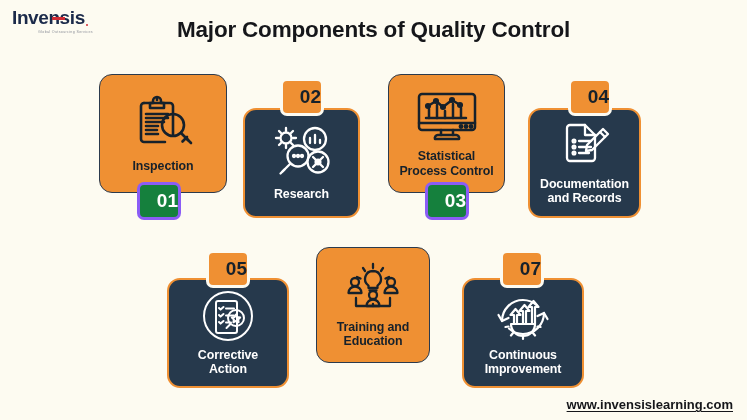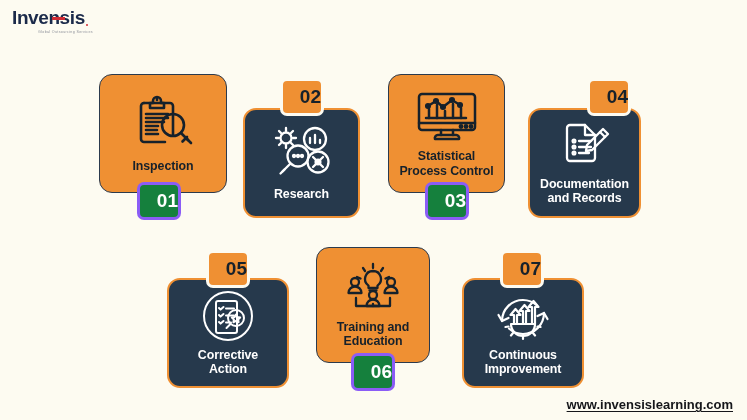--- a/index.html
+++ b/index.html
@@ -103,20 +103,21 @@
 <div class="stage">
 
   <div class="logo">
     <div class="logo-word">
       <span>Invensis</span><span class="logo-dot"></span>
       <span class="logo-bar"></span>
     </div>
     <div class="logo-tag">Global Outsourcing Services</div>
   </div>
 
+  <div class="title">Major Components of Quality Control</div>
 
   <div class="card orange" style="left:99px;top:74px;width:128px;height:119px;">
     <div class="card-icon">
       <svg width="64" height="62" viewBox="0 0 64 62">
         <g fill="none" stroke="#16212b" stroke-width="2.6" stroke-linecap="round" stroke-linejoin="round">
           <path d="M13 10h26a3 3 0 0 1 3 3v29"></path>
           <path d="M13 10a3 3 0 0 0-3 3v33a3 3 0 0 0 3 3h21"></path>
           <path d="M22 10V8a4 4 0 0 1 8 0v2h3v5H19v-5z"></path>
           <path d="M26 5.5v1.5"></path>
           <path d="M15 21h22M15 25h22M15 29h18M15 33h12M15 37h11M15 41h12"></path>
@@ -207,21 +208,21 @@
           <path d="M46 8l5 5-16 16-6 1 1-6z"></path>
           <path d="M43 11l5 5"></path>
         </g>
       </svg>
     </div>
     <div class="card-label">
       <div>Documentation</div>
       <div>and Records</div>
     </div>
   </div>
-  <div class="badge orange badge-top" style="left:587px;top:78px;">
+  <div class="badge orange badge-top" style="left:568px;top:78px;">
     <span>04</span>
   </div>
 
   <div class="card navy" style="left:167px;top:278px;width:122px;height:110px;">
     <div class="card-icon">
       <svg width="58" height="54" viewBox="0 0 58 54">
         <g fill="none" stroke="#ffffff" stroke-width="2" stroke-linecap="round" stroke-linejoin="round">
           <circle cx="29" cy="26" r="24"></circle>
           <path d="M19 11h17a2 2 0 0 1 2 2v28a2 2 0 0 1-2 2H19a2 2 0 0 1-2-2V13a2 2 0 0 1 2-2z"></path>
           <path d="M20 18l1.6 1.6L24.5 17"></path>
@@ -265,23 +266,20 @@
           <path d="M14 36v8h34v-8"></path>
           <path d="M31 44v-2"></path>
         </g>
       </svg>
     </div>
     <div class="card-label">
       <div>Training and</div>
       <div>Education</div>
     </div>
   </div>
-  <div class="badge navy badge-bottom" style="left:351px;top:353px;">
-    <span>06</span>
-  </div>
 
   <div class="card navy" style="left:462px;top:278px;width:122px;height:110px;">
     <div class="card-icon">
       <svg width="58" height="54" viewBox="0 0 58 54">
         <g fill="none" stroke="#ffffff" stroke-width="2.2" stroke-linecap="round" stroke-linejoin="round">
 
           <path d="M8 31a21 21 0 0 1 21-21 21 21 0 0 1 14 5.5"></path>
           <path d="M50 23a21 21 0 0 1-21 21 21 21 0 0 1-14-5.5"></path>
           <path d="M8 31l-3.5-6M8 31l6.5-3"></path>
           <path d="M50 23l3.5 6M50 23l-6.5 3"></path>

